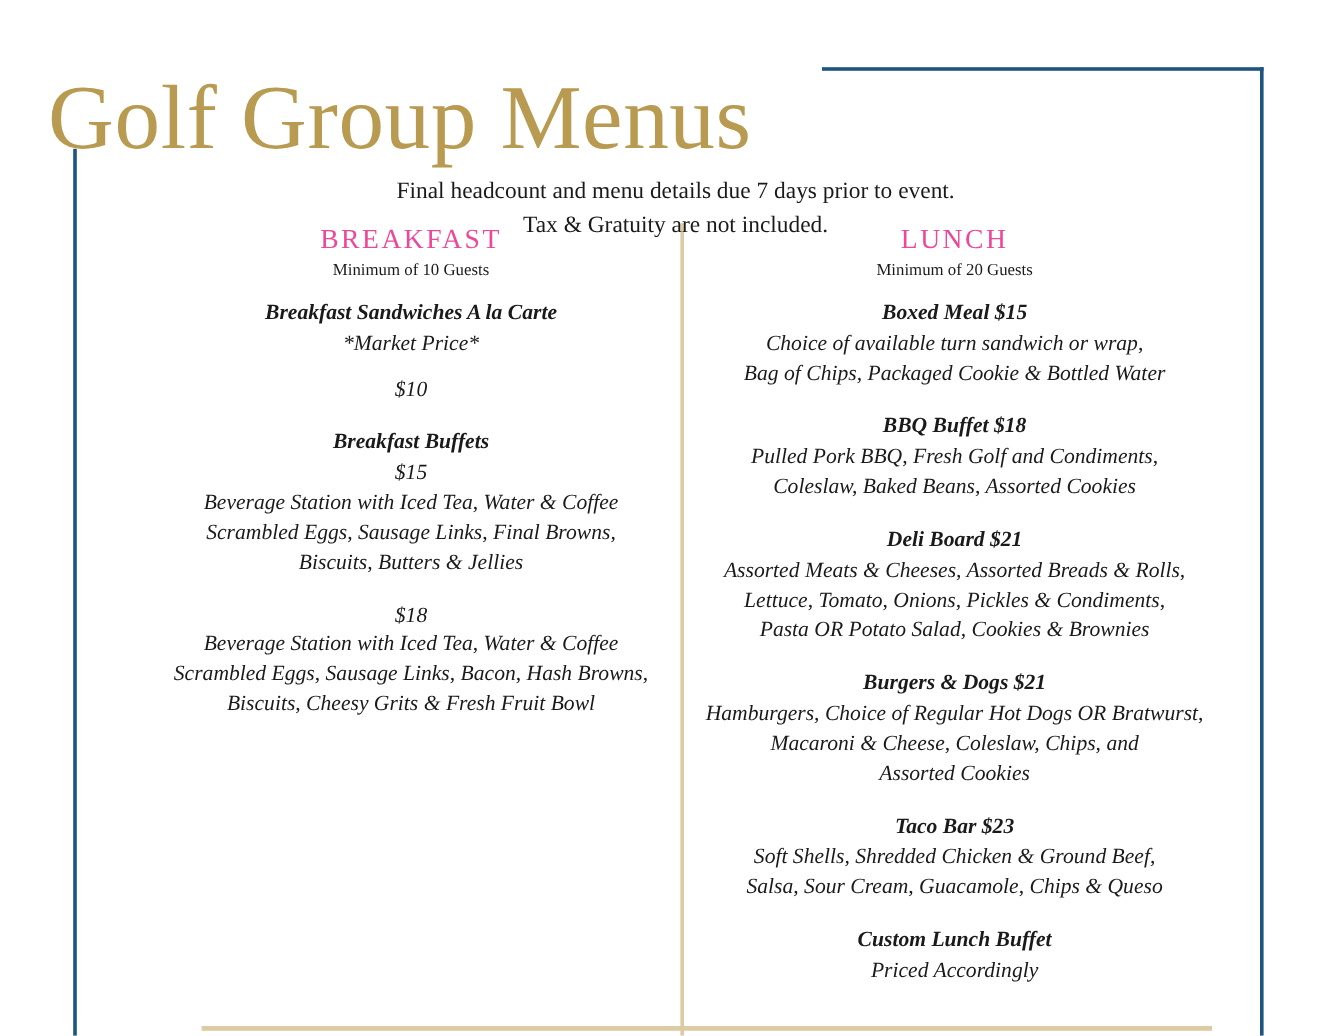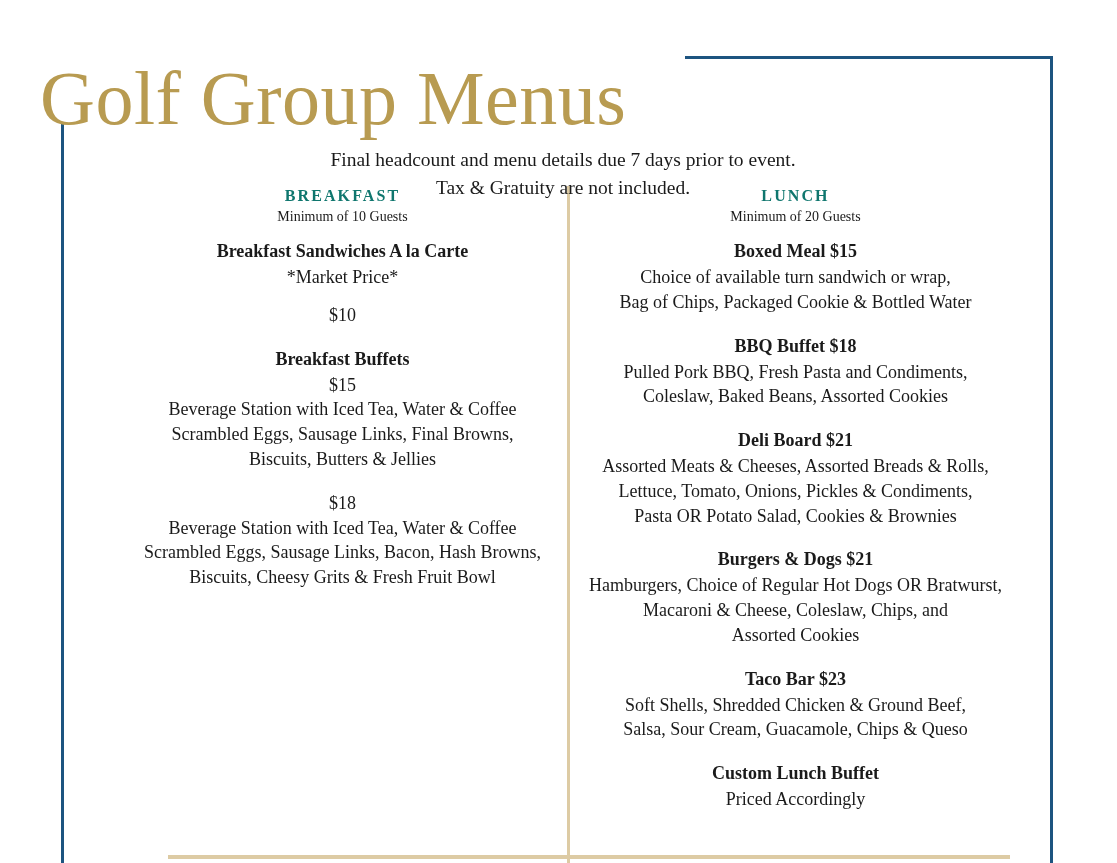--- a/index.html
+++ b/index.html
@@ -93,34 +93,35 @@
   }
   #breakfast-column {
     left: 100px;
     width: 485px;
   }
   #lunch-column {
     left: 553px;
     width: 485px;
   }
   .column-title {
-    font-size: 16px;
-    font-weight: bold;
+    font-size: 23px;
+    font-weight: normal;
     letter-spacing: 2.1px;
-    color: #0f766e;
+    color: #ec4899;
     line-height: 1.25;
     margin: 0 0 2px 0;
   }
   .column-minimum {
     font-size: 14px;
     line-height: 1.3;
     margin-bottom: 13px;
   }
   .menu-section {
     margin-bottom: 19px;
+    font-style: italic;
   }
   .menu-section.tight {
     margin-bottom: 13px;
   }
   .section-heading {
     font-size: 18px;
     font-weight: bold;
     line-height: 1.38;
     margin-bottom: 1px;
   }
@@ -195,21 +196,21 @@
       <div class="menu-section">
         <div class="section-heading">Boxed Meal<span class="price"> $15</span></div>
         <div class="section-detail">
           <span class="detail-line">Choice of available turn sandwich or wrap,</span>
           <span class="detail-line">Bag of Chips, Packaged Cookie &amp; Bottled Water</span>
         </div>
       </div>
       <div class="menu-section">
         <div class="section-heading">BBQ Buffet<span class="price"> $18</span></div>
         <div class="section-detail">
-          <span class="detail-line">Pulled Pork BBQ, Fresh Pasta and Condiments,</span>
+          <span class="detail-line">Pulled Pork BBQ, Fresh Golf and Condiments,</span>
           <span class="detail-line">Coleslaw, Baked Beans, Assorted Cookies</span>
         </div>
       </div>
       <div class="menu-section">
         <div class="section-heading">Deli Board<span class="price"> $21</span></div>
         <div class="section-detail">
           <span class="detail-line">Assorted Meats &amp; Cheeses, Assorted Breads &amp; Rolls,</span>
           <span class="detail-line">Lettuce, Tomato, Onions, Pickles &amp; Condiments,</span>
           <span class="detail-line">Pasta OR Potato Salad, Cookies &amp; Brownies</span>
         </div>

